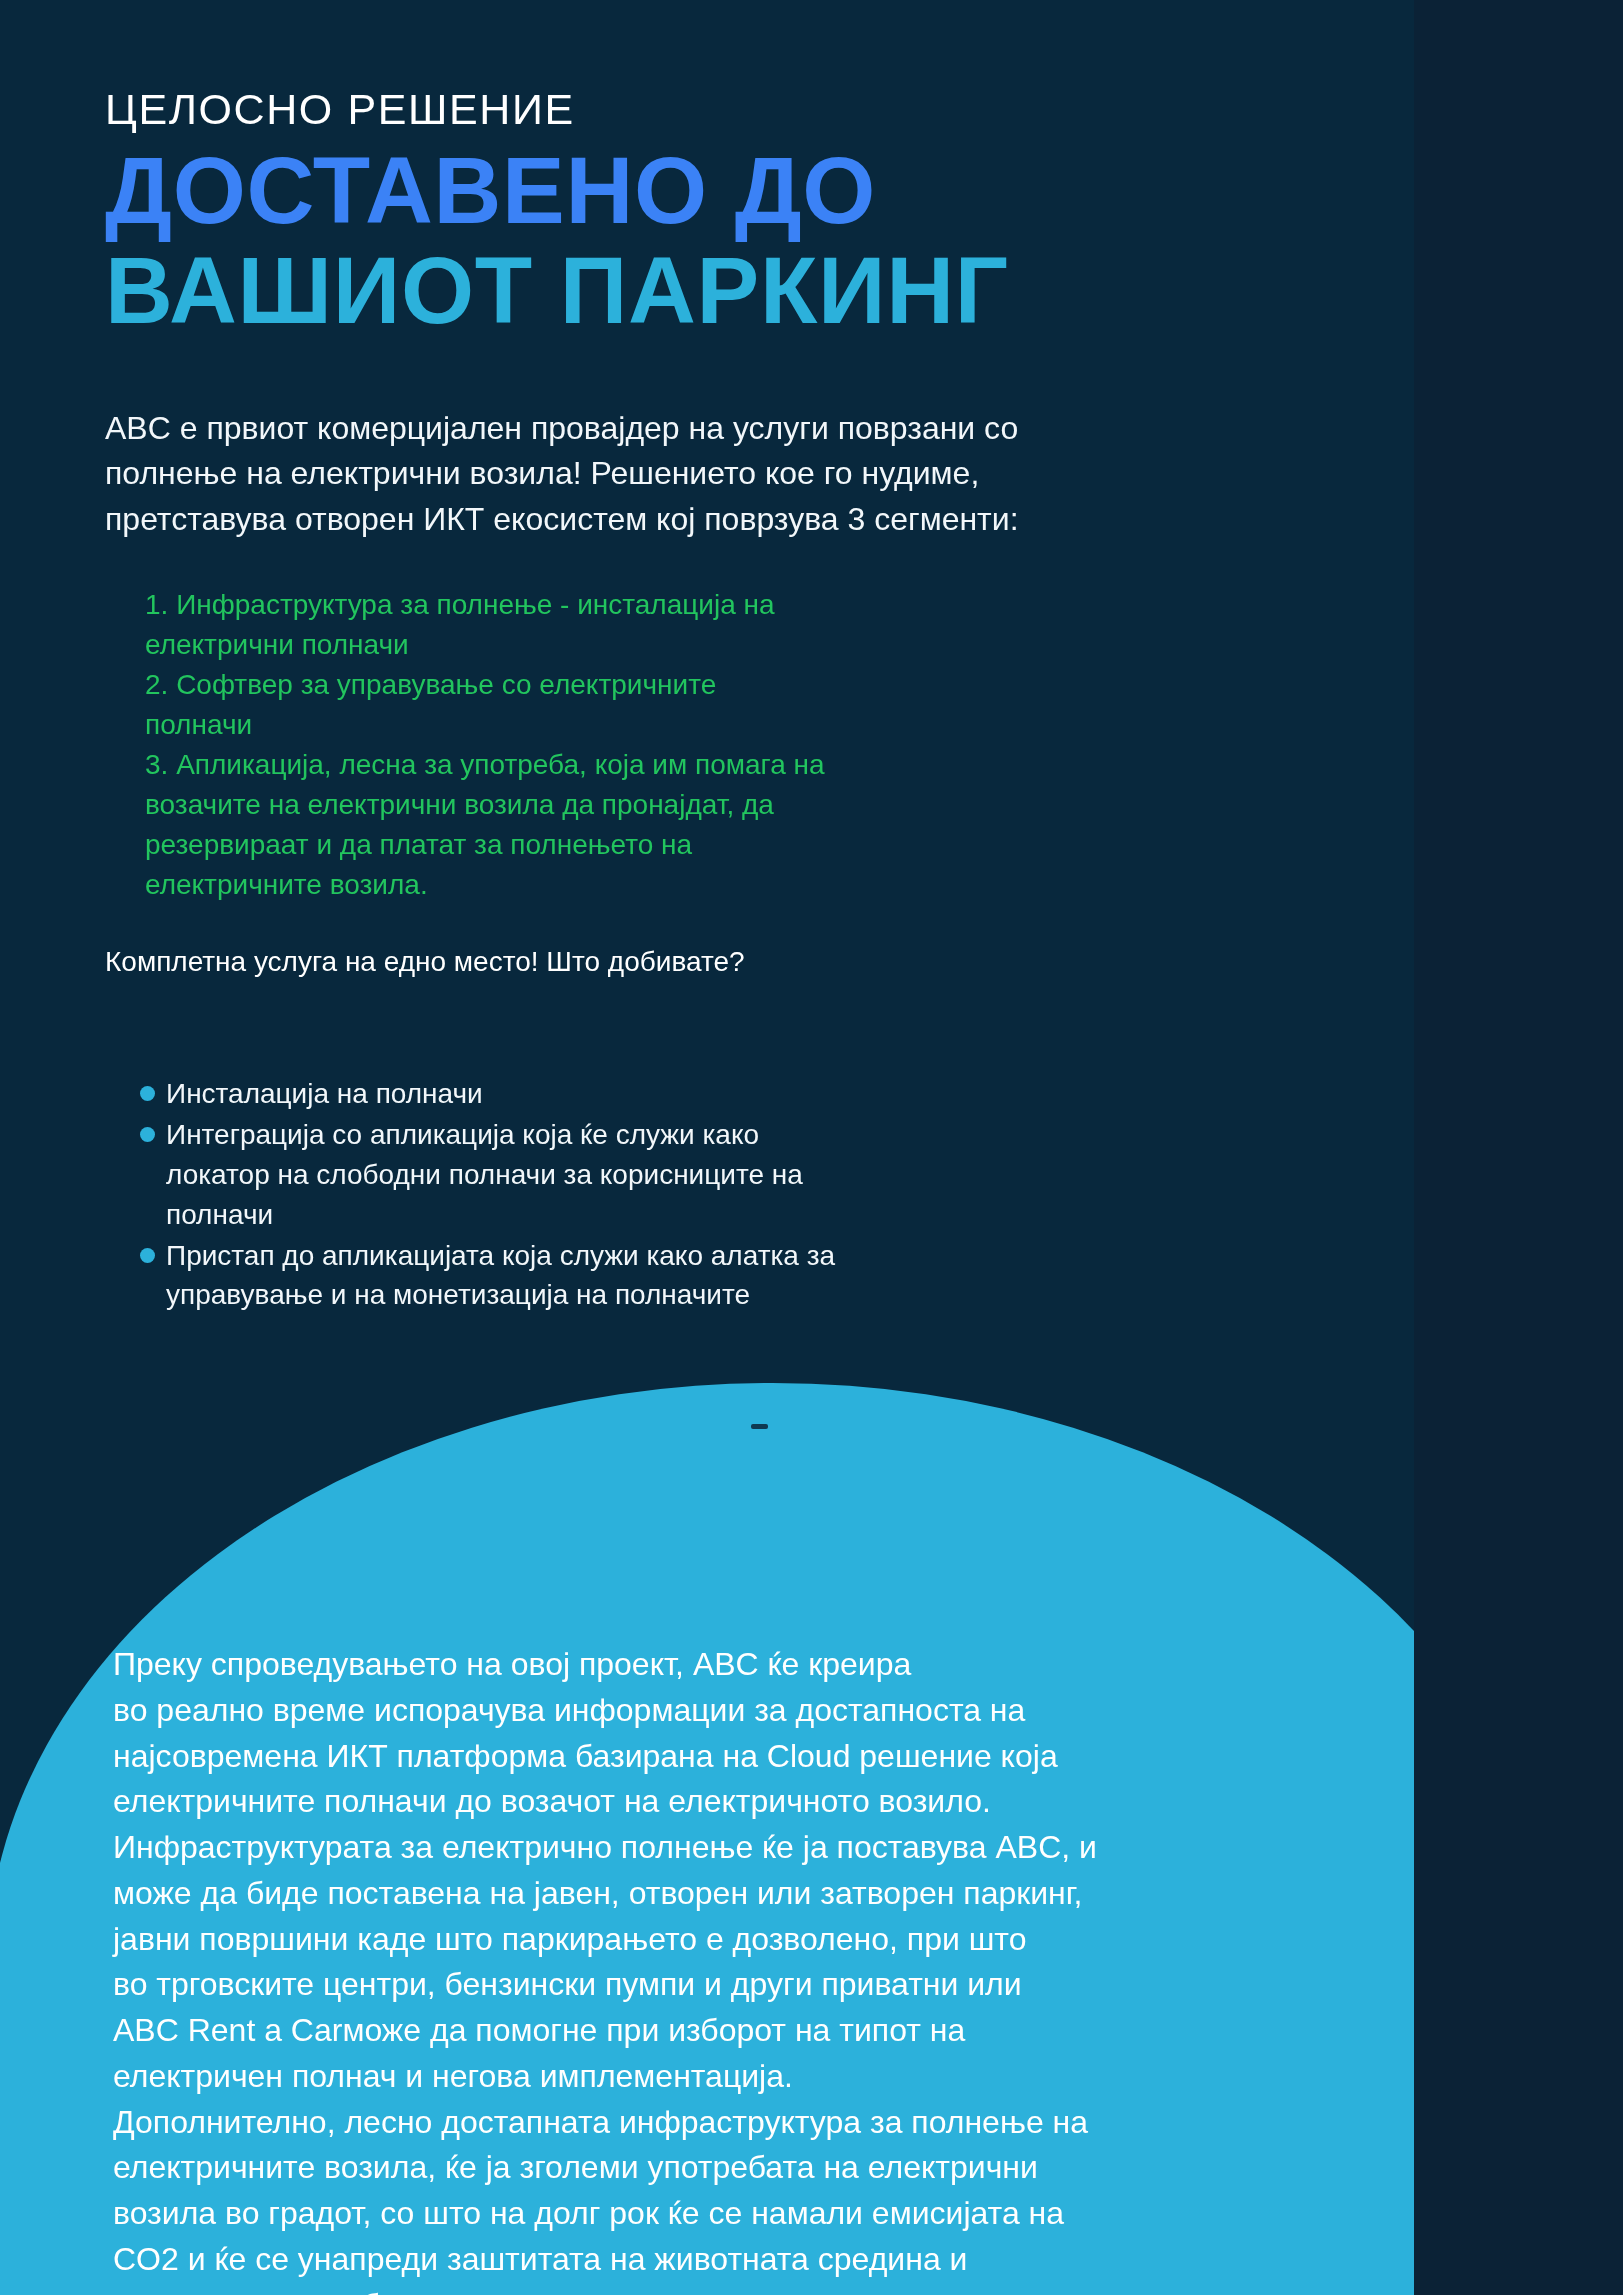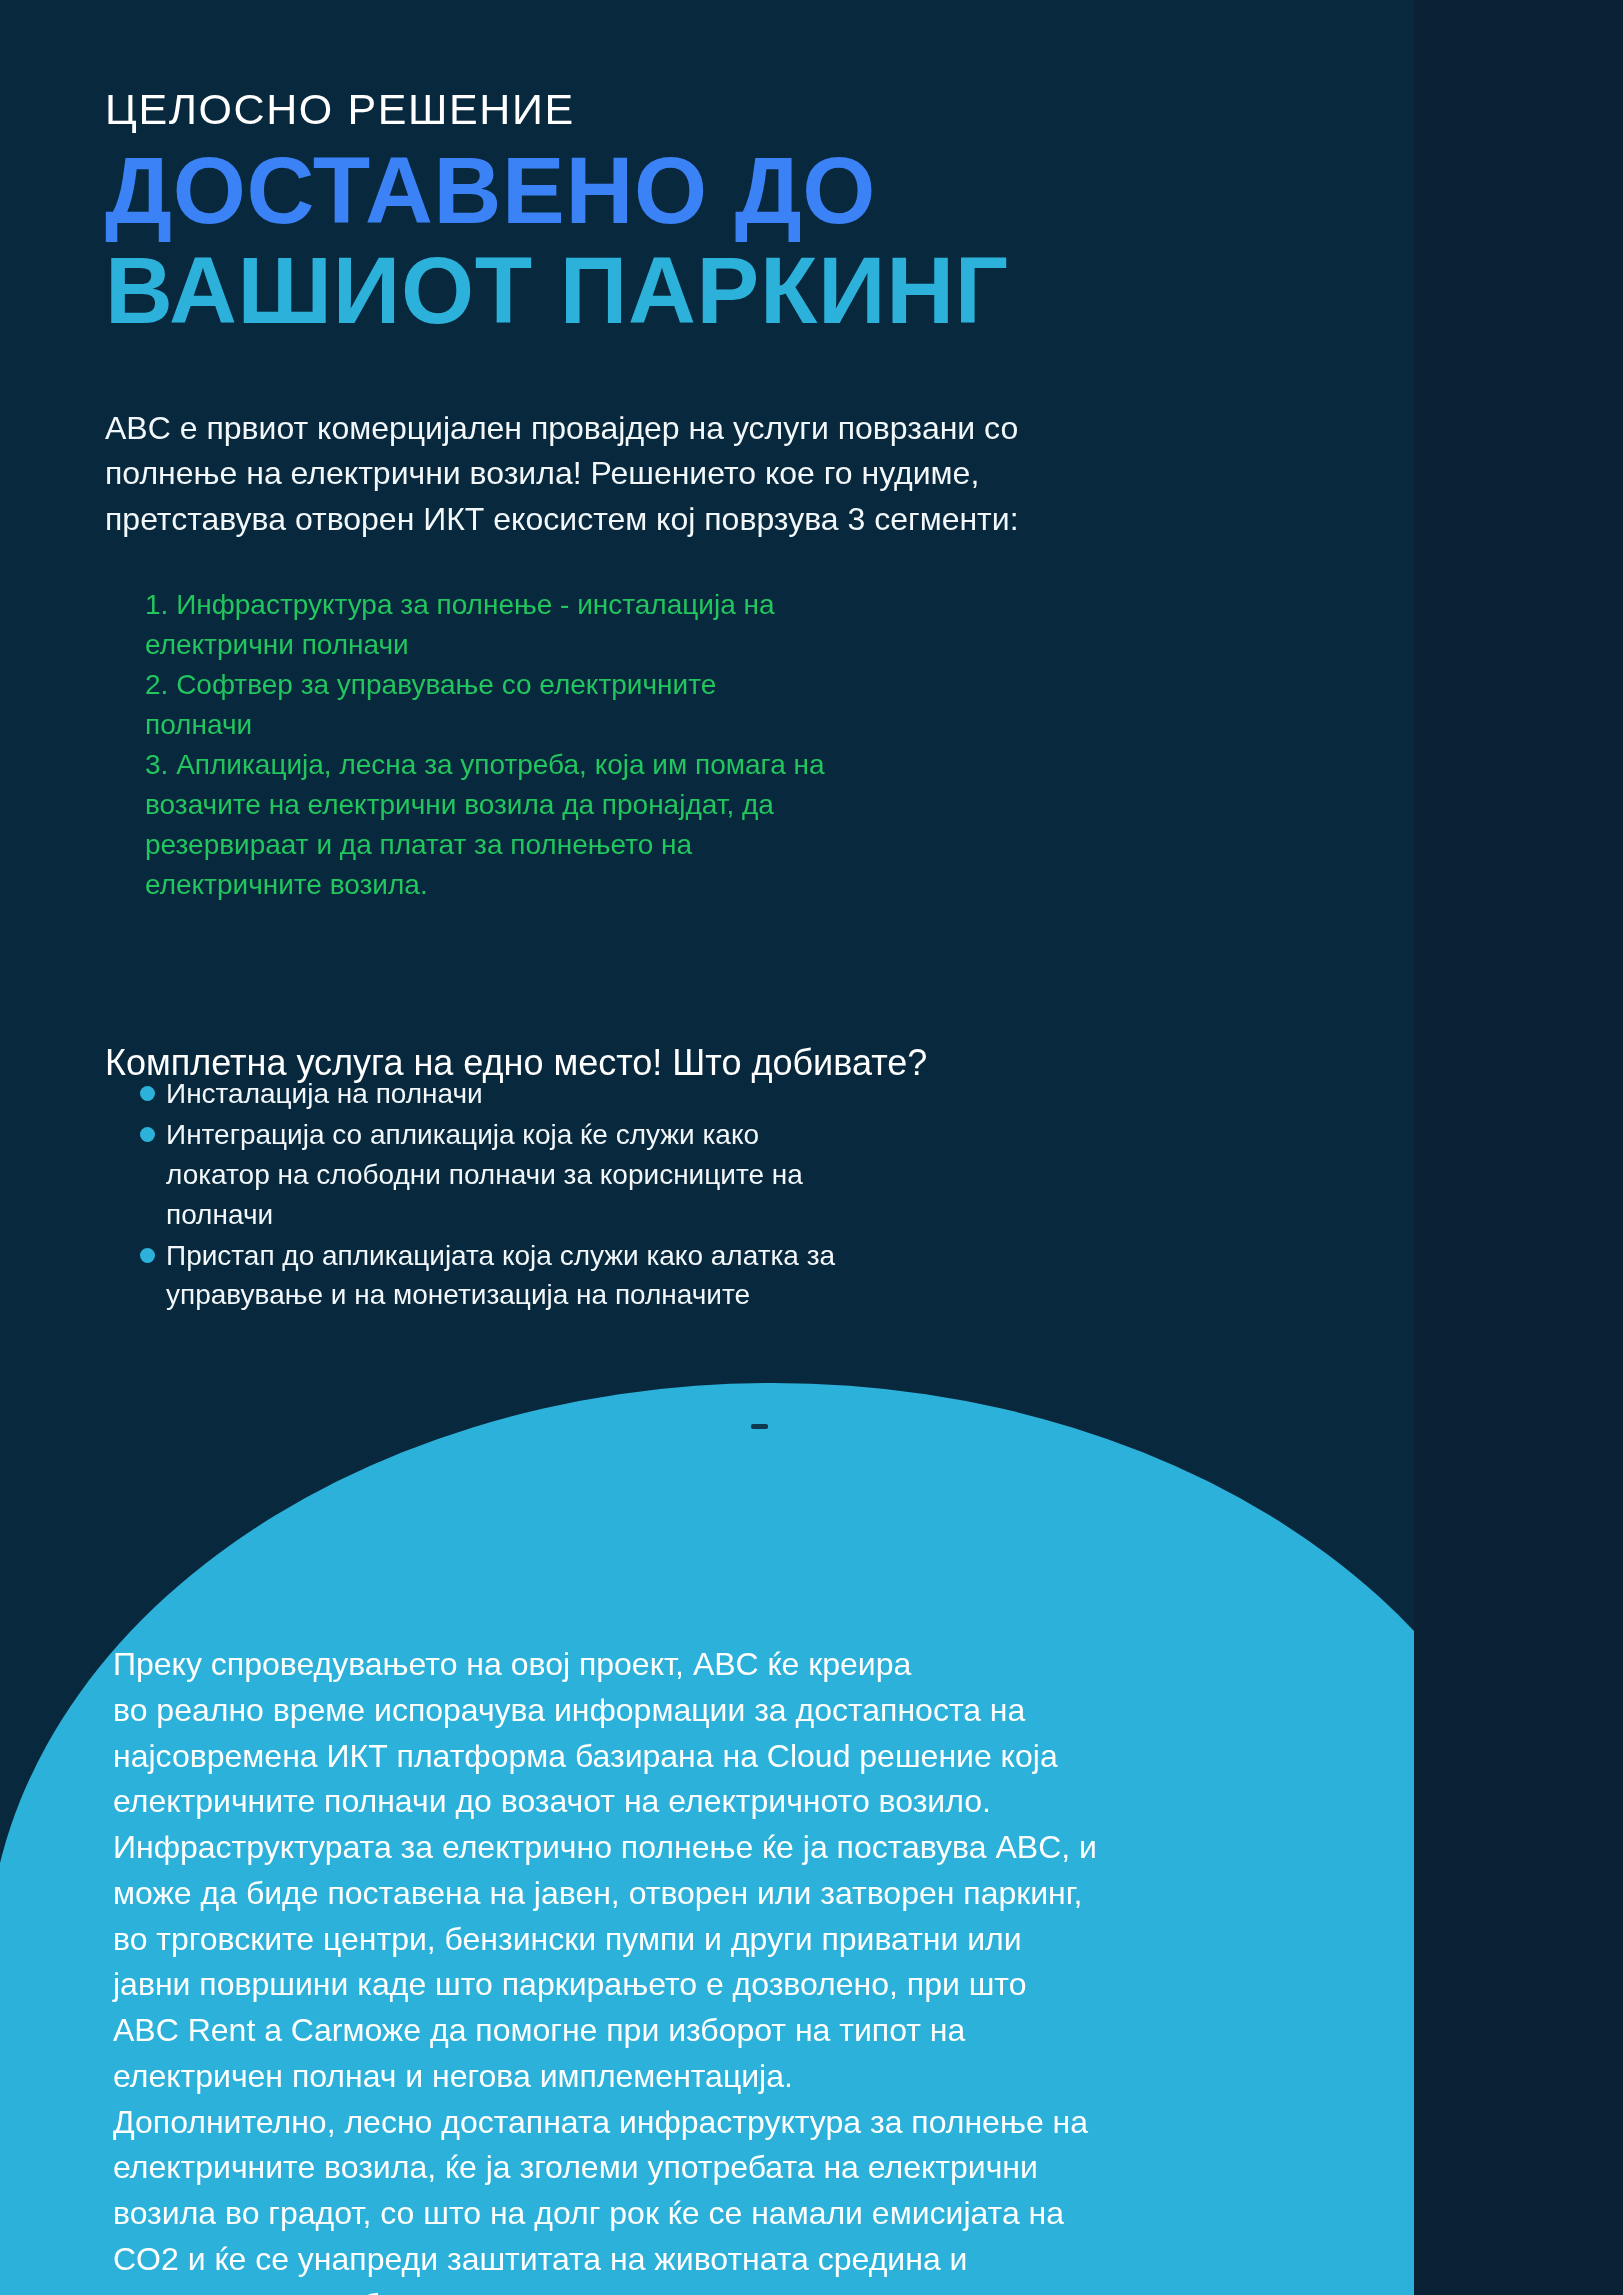--- a/index.html
+++ b/index.html
@@ -96,23 +96,23 @@
     font-size: 28px;
     line-height: 1.43;
     color: #22c55e;
   }
   .numbered .ln { display: block; }
 
   
   .subheading {
     position: absolute;
     left: 105px;
-    top: 1040px;
+    top: 944px;
     width: 1113px;
-    font-size: 36px;
+    font-size: 28px;
     line-height: 1.3;
     color: #ffffff;
     white-space: nowrap;
   }
 
   
   .bullets {
     position: absolute;
     left: 128px;
     top: 1066px;
@@ -205,22 +205,22 @@
       </li>
     </ul>
 
     <div class="bottom-copy">
       <span class="ln">Преку спроведувањето на овој проект, ABC ќе креира</span>
       <span class="ln">во реално време испорачува информации за достапноста на</span>
       <span class="ln">најсовремена ИКТ платформа базирана на Cloud решение која</span>
       <span class="ln">електричните полначи до возачот на електричното возило.</span>
       <span class="ln">Инфраструктурата за електрично полнење ќе ја поставува ABC, и</span>
       <span class="ln">може да биде поставена на јавен, отворен или затворен паркинг,</span>
+      <span class="ln">јавни површини каде што паркирањето е дозволено, при што</span>
       <span class="ln">во трговските центри, бензински пумпи и други приватни или</span>
-      <span class="ln">јавни површини каде што паркирањето е дозволено, при што</span>
       <span class="ln">ABC Rent a Carможе да помогне при изборот на типот на</span>
       <span class="ln">електричен полнач и негова имплементација.</span>
       <span class="ln">Дополнително, лесно достапната инфраструктура за полнење на</span>
       <span class="ln">електричните возила, ќе ја зголеми употребата на електрични</span>
       <span class="ln">возила во градот, со што на долг рок ќе се намали емисијата на</span>
       <span class="ln">CO2 и ќе се унапреди заштитата на животната средина и</span>
       <span class="ln">квалитетот на урбаното живеење.</span>
     </div>
 
   </div>

